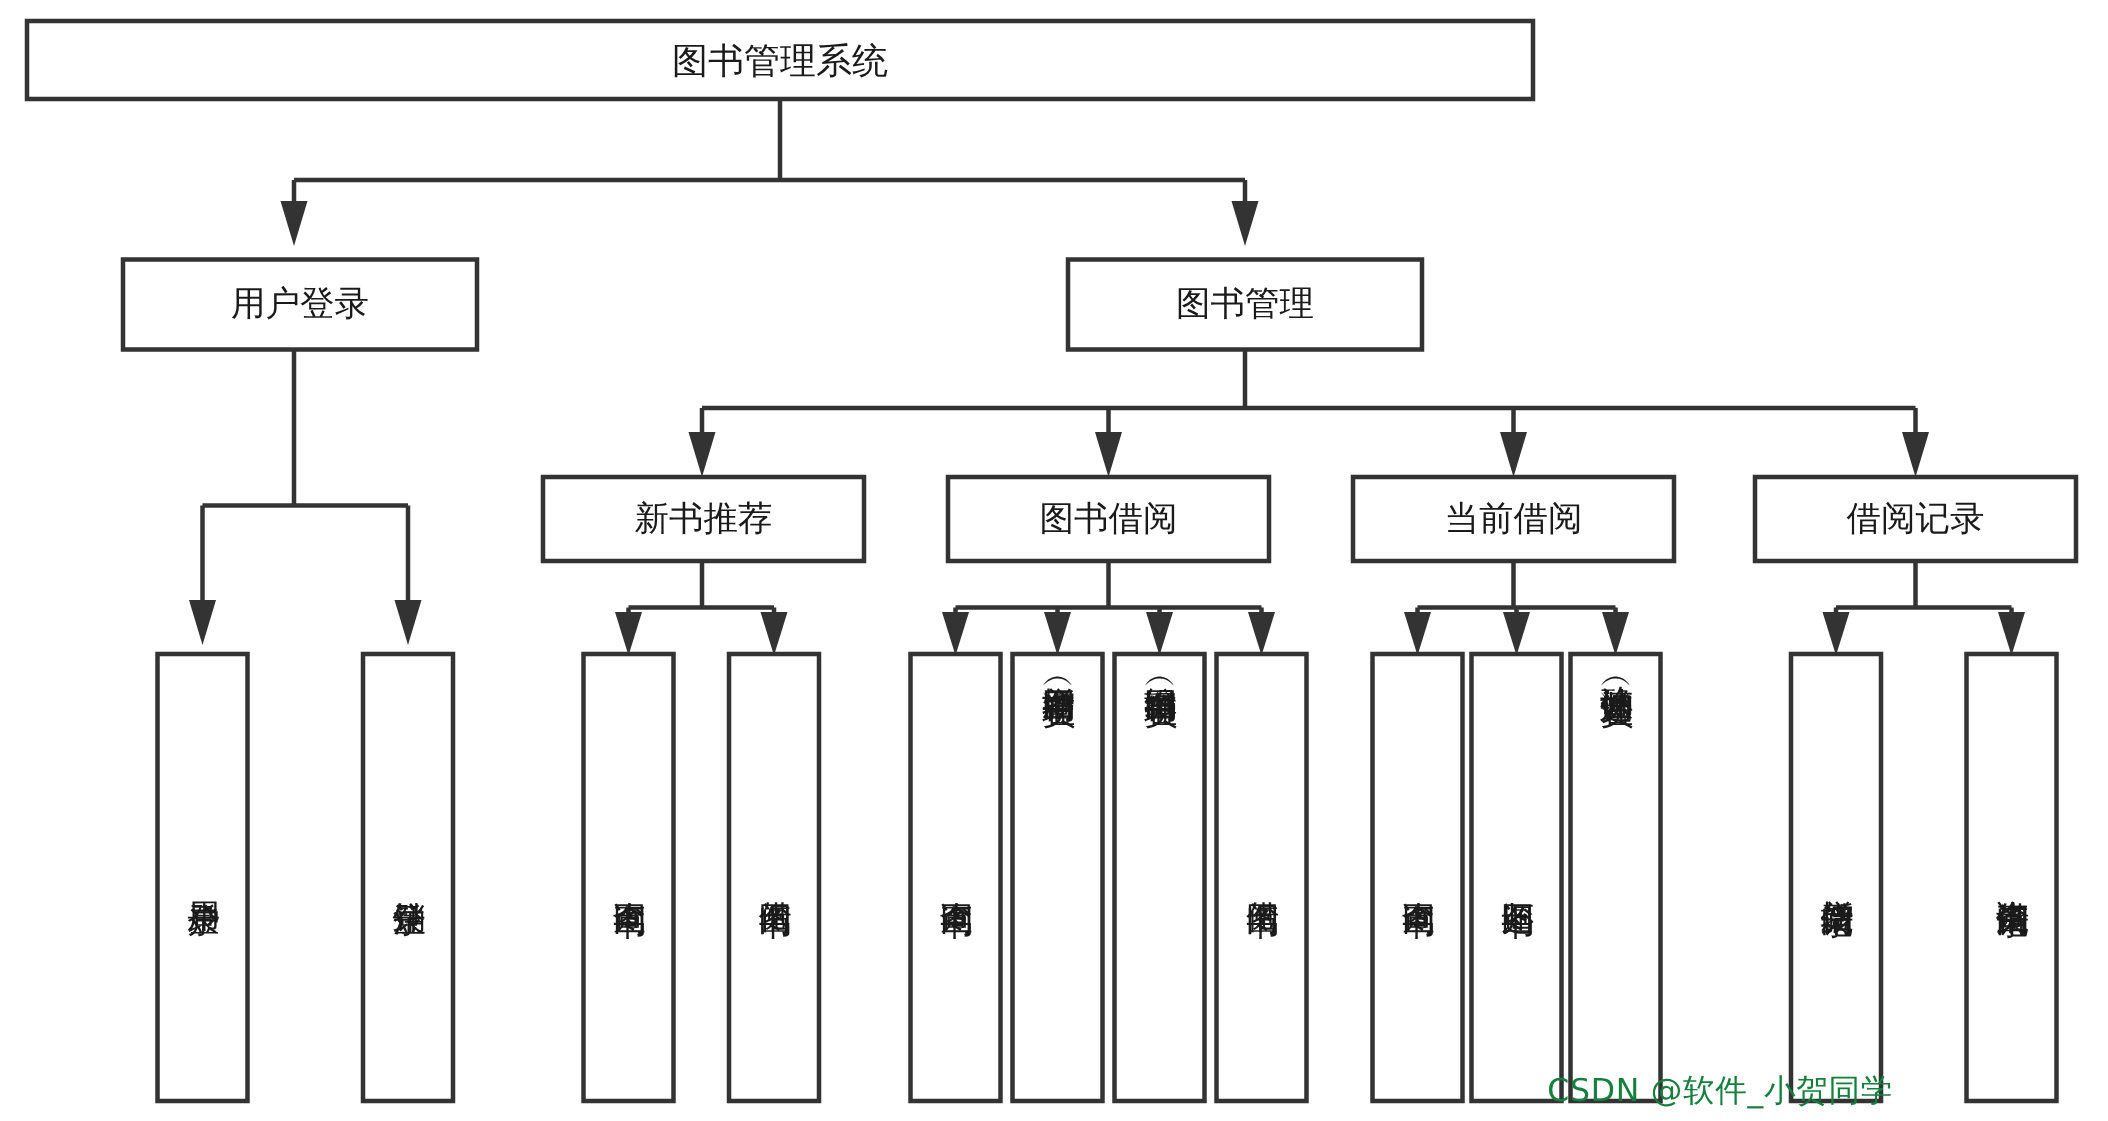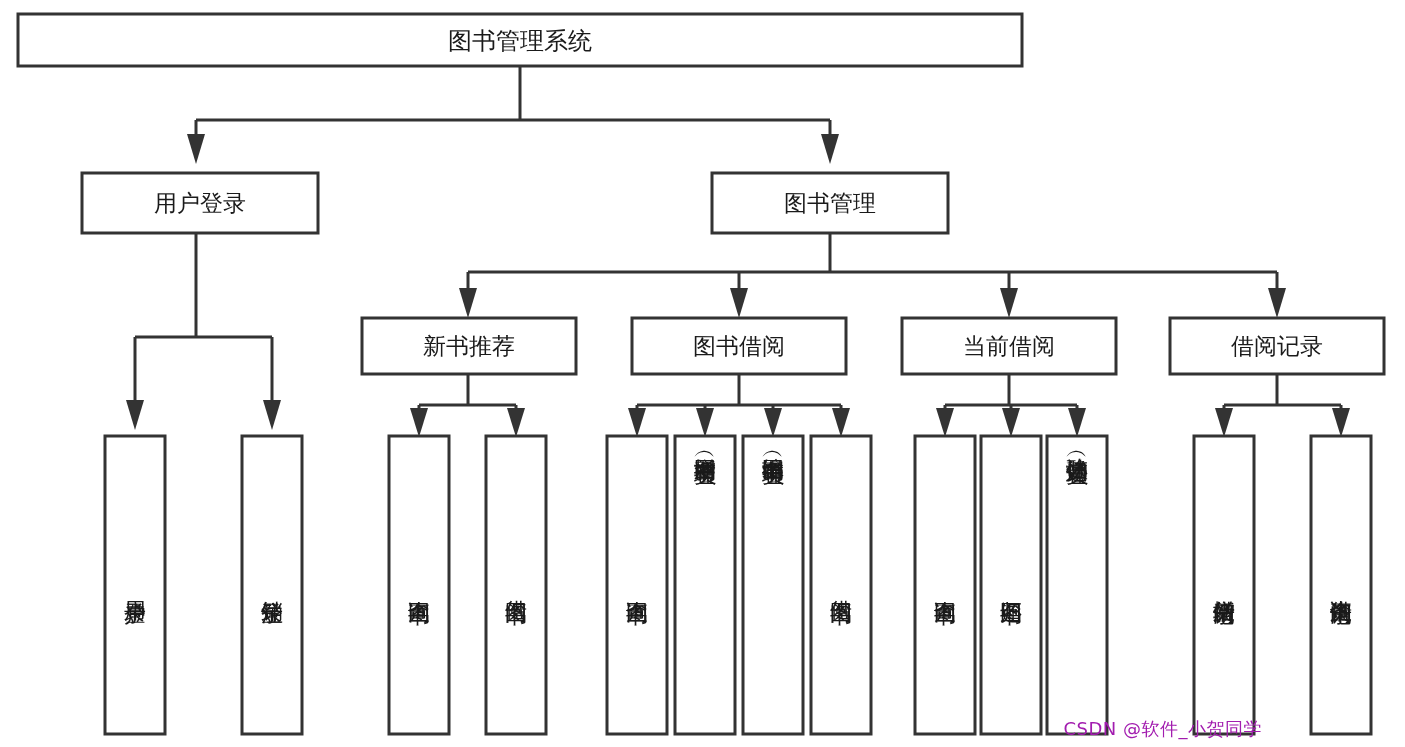--- a/index.html
+++ b/index.html
@@ -65,22 +65,22 @@
     letter-spacing: 1px;
     text-align: center;
     white-space: nowrap;
     pointer-events: none;
   }
   .watermark {
     position: absolute;
     right: 8px;
     bottom: 6px;
     font-family: "DejaVu Sans", "Liberation Sans", sans-serif;
-    font-size: 18px;
-    color: #a21caf;
+    font-size: 21px;
+    color: #15803d;
     letter-spacing: 0.5px;
     white-space: nowrap;
   }
 </style>
 </head>
 <body>
 
 <div id="diagram-root">
 
   <svg class="diagram" viewBox="0 0 1405 747">

